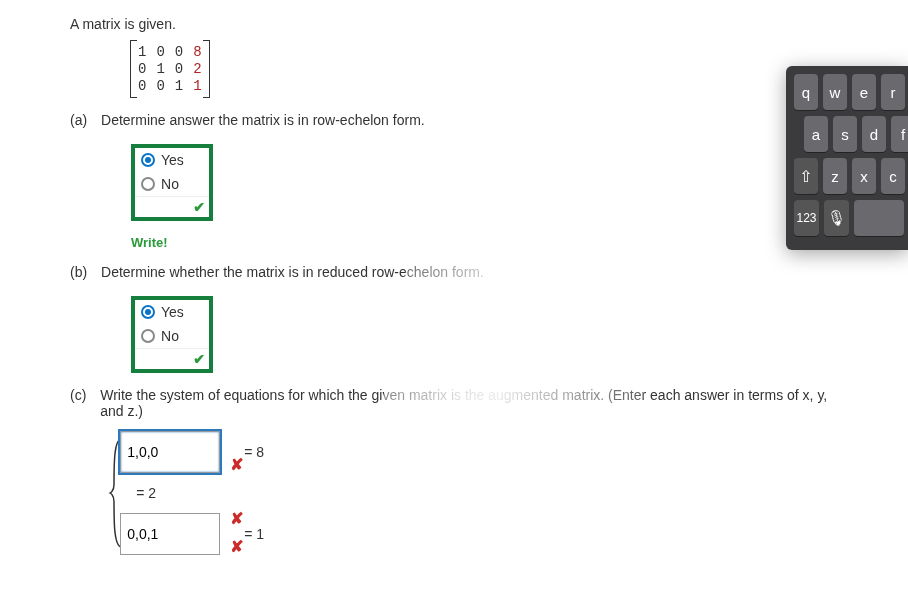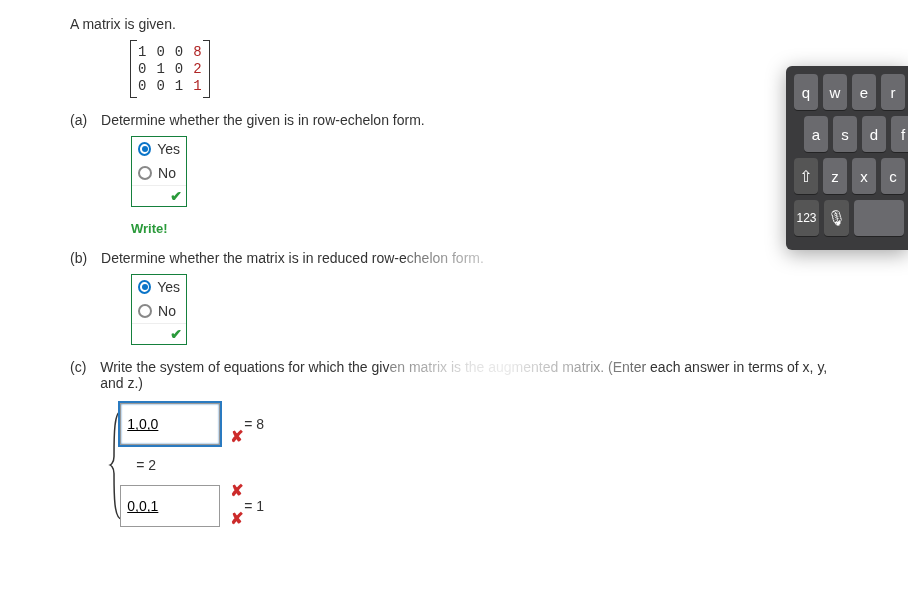--- a/index.html
+++ b/index.html
@@ -40,23 +40,23 @@
     border: 1.5px solid #333;
   }
   .matrix::before { left: 0; border-right: none; }
   .matrix::after { right: 0; border-left: none; }
   .mrow { display: flex; gap: 10px; line-height: 1.2; }
   .mrow span:last-child { color: #b02525; }
   .part { margin-top: 14px; }
   .part-label { display: inline-block; vertical-align: top; margin-right: 10px; }
   .part-body { display: inline-block; vertical-align: top; width: calc(100% - 40px); }
   .answerbox {
-    border: 1px solid #15803d;
-    width: 56px;
-    margin: 8px 0 0 30px;
+    border: 4px solid #15803d;
+    width: 82px;
+    margin: 16px 0 0 30px;
     position: relative;
     background: #fff;
   }
   .opt { display: flex; align-items: center; gap: 6px; padding: 4px 6px; }
   .radio {
     width: 14px; height: 14px; border-radius: 50%;
     border: 2px solid #888;
     display: inline-flex; align-items: center; justify-content: center;
     background: #fff;
   }
@@ -71,21 +71,20 @@
     left: -12px; top: 6px; bottom: 6px; width: 16px;
   }
   .brace svg { width: 100%; height: 100%; }
   .eqline { display: flex; align-items: center; gap: 8px; margin-bottom: 12px; position: relative; }
   .txtinput {
     width: 100px; height: 28px;
     border: 1px solid #999;
     padding: 20px 6px;
     font-size: 14px;
     background: #fff;
-    text-decoration: underline;
   }
   .txtinput.focused {
     outline: 2px solid #2a7ac0;
     box-shadow: inset 0 0 2px #2a7ac0;
   }
   .cross {
     color: #cc2b2b;
     font-weight: bold;
     font-size: 16px;
     position: absolute;
@@ -147,21 +146,21 @@
         <span>0</span>
         <span>1</span>
         <span>1</span>
       </div>
     </div>
   </div>
 
   <div class="part">
     <span class="part-label">(a)</span>
     <span class="part-body">
-      <span>Determine whether the given is in row-echelon form.</span>
+      <span>Determine answer the matrix is in row-echelon form.</span>
       <div class="answerbox">
         <div class="opt">
           <span class="radio sel"></span>
           <span>Yes</span>
         </div>
         <div class="opt">
           <span class="radio"></span>
           <span>No</span>
         </div>
         <div class="checkrow"><span class="check">✔</span></div>

